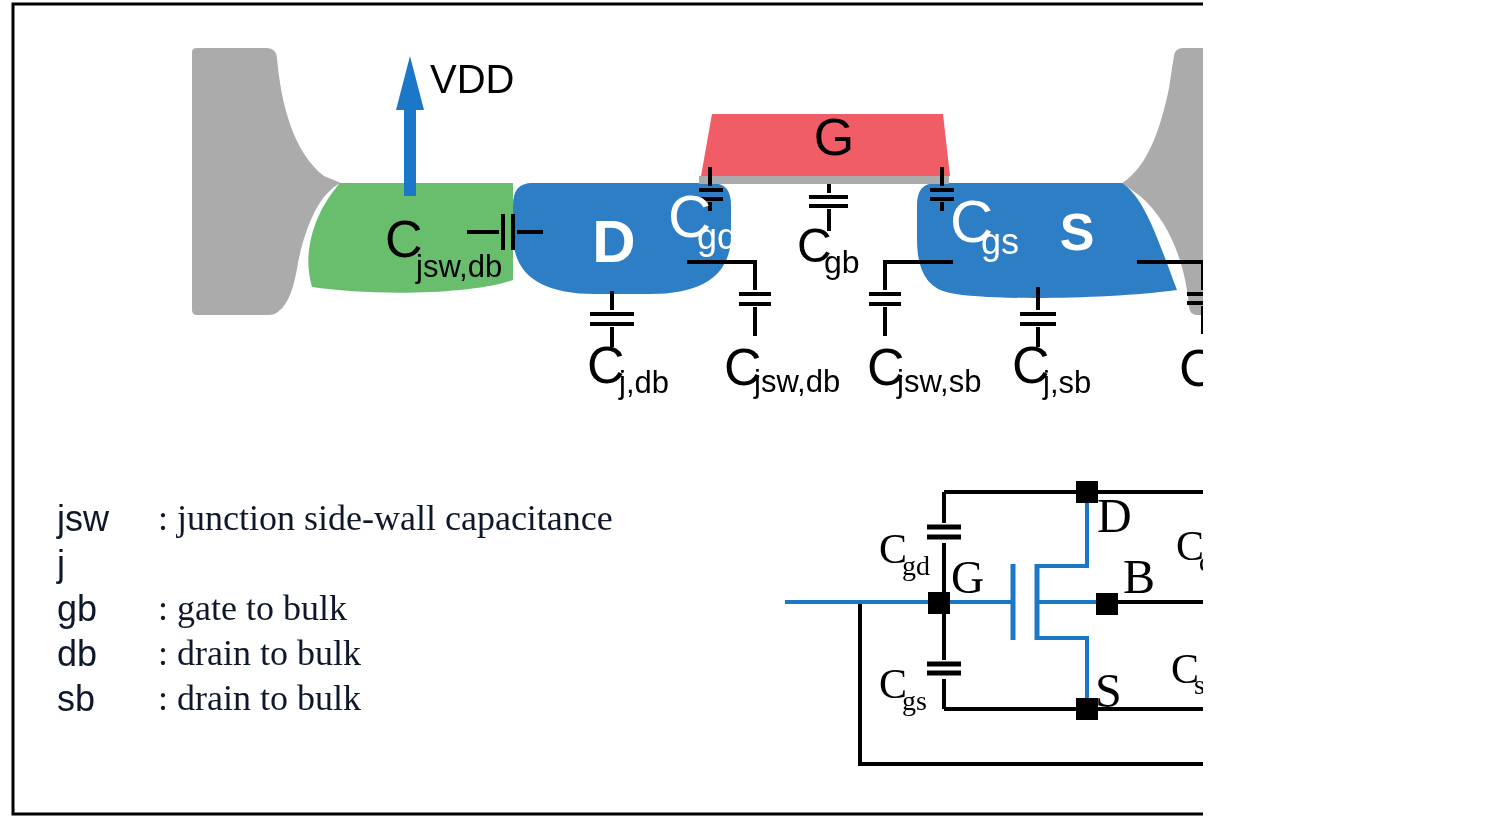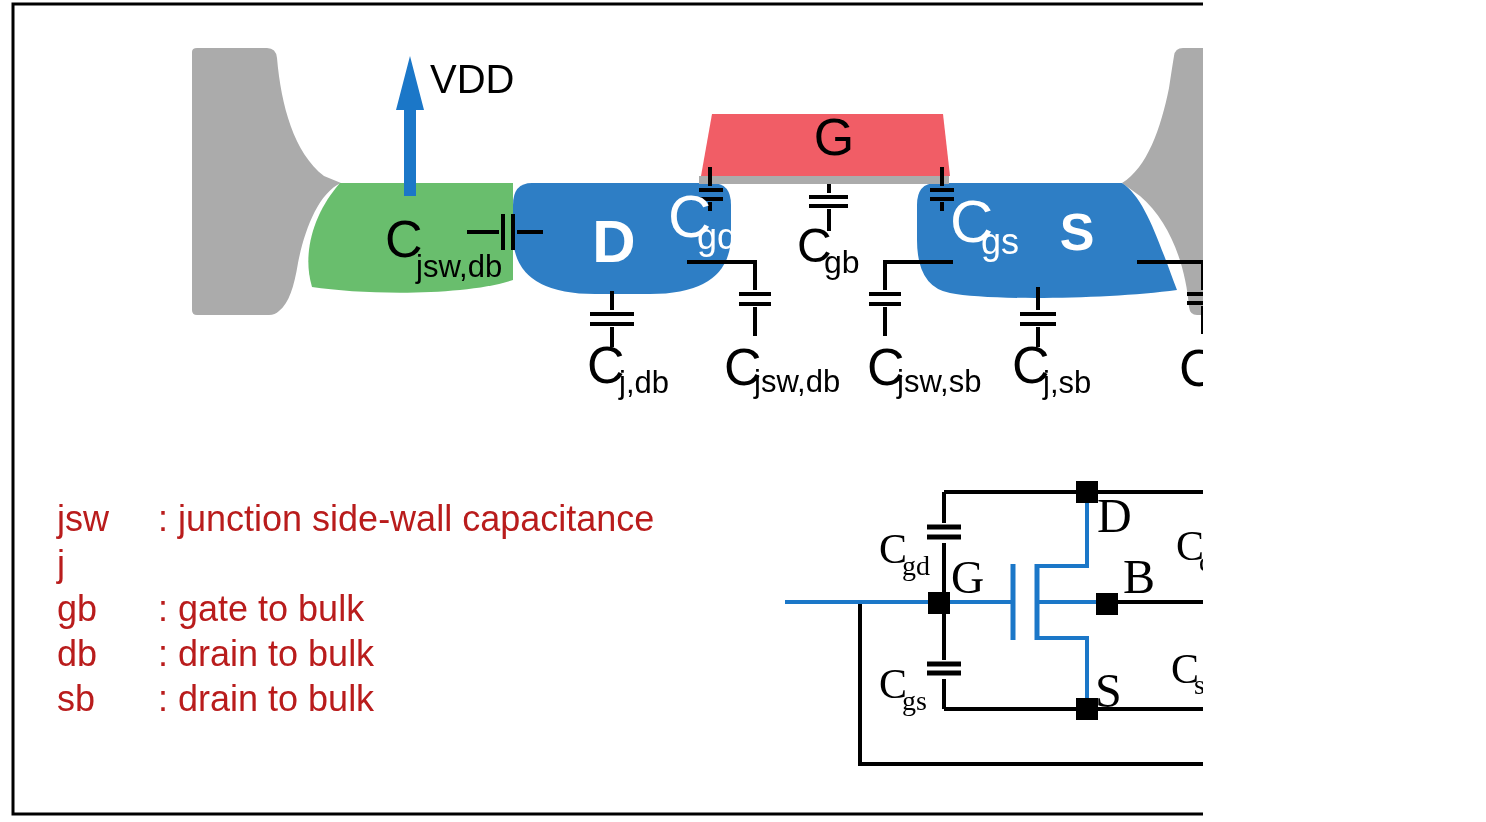--- a/index.html
+++ b/index.html
@@ -1,25 +1,25 @@
 <!DOCTYPE html>
 <html><head>
 <meta charset="utf-8">
 <style>
   html,body{margin:0;padding:0;background:#ffffff;}
   #stage{position:relative;width:1203px;height:822px;background:#ffffff;overflow:hidden;
          font-family:"Liberation Sans",sans-serif;}
   #diagram-svg{position:absolute;left:0;top:0;}
   .sans{font-family:"Liberation Sans",sans-serif;}
   .serif{font-family:"Liberation Serif",serif;}
-  #legend{position:absolute;left:57px;top:496px;font-size:36px;color:#b91c1c;
+  #legend{position:absolute;left:57px;top:496px;font-size:36px;color:#0f172a;
           font-family:"Liberation Sans",sans-serif;}
   .legend-row{display:flex;height:45px;line-height:45px;white-space:nowrap;}
   .legend-term{display:inline-block;width:101px;}
-  .legend-desc{display:inline-block;}
+  .legend-desc{display:inline-block;font-family:Liberation Serif, serif;}
 </style>
 </head>
 <body>
 
 <div id="stage">
 
 <svg id="diagram-svg" width="1486" height="822" viewBox="0 0 1486 822">
 
   <rect x="13" y="4" width="1457" height="810" fill="none" stroke="#000000" stroke-width="3"></rect>
 

